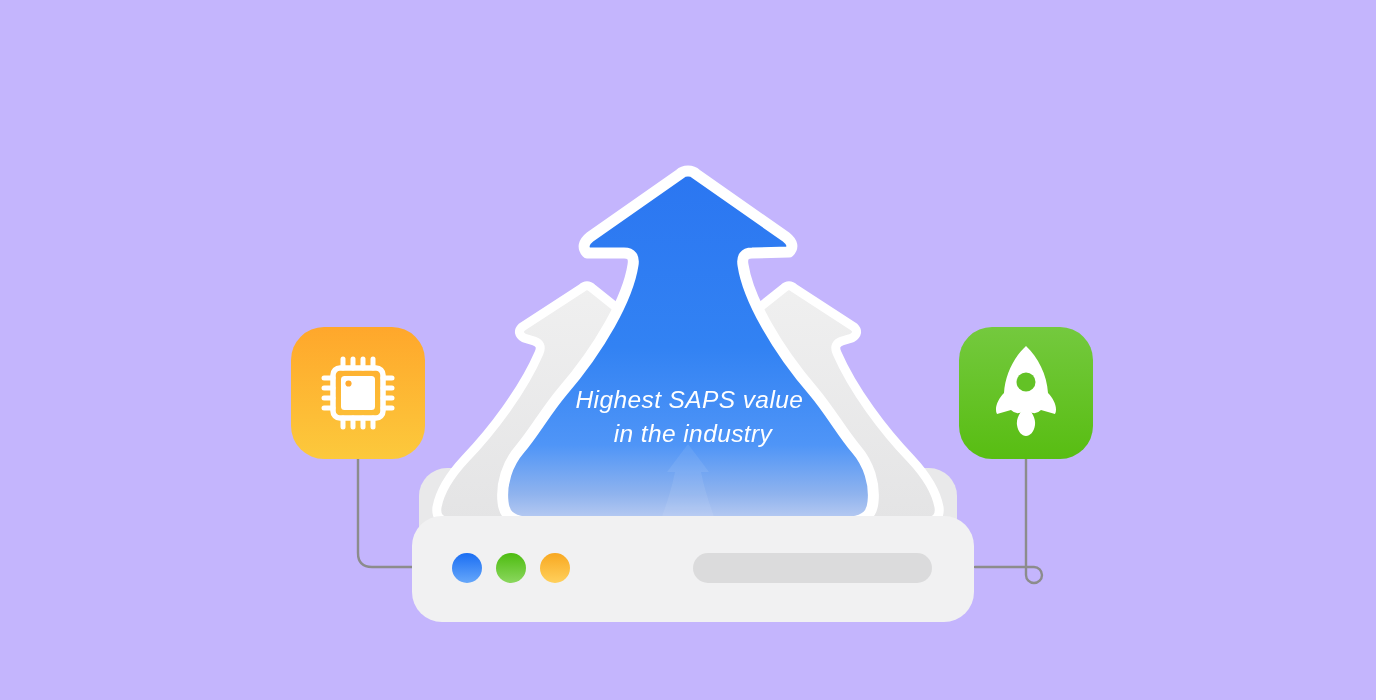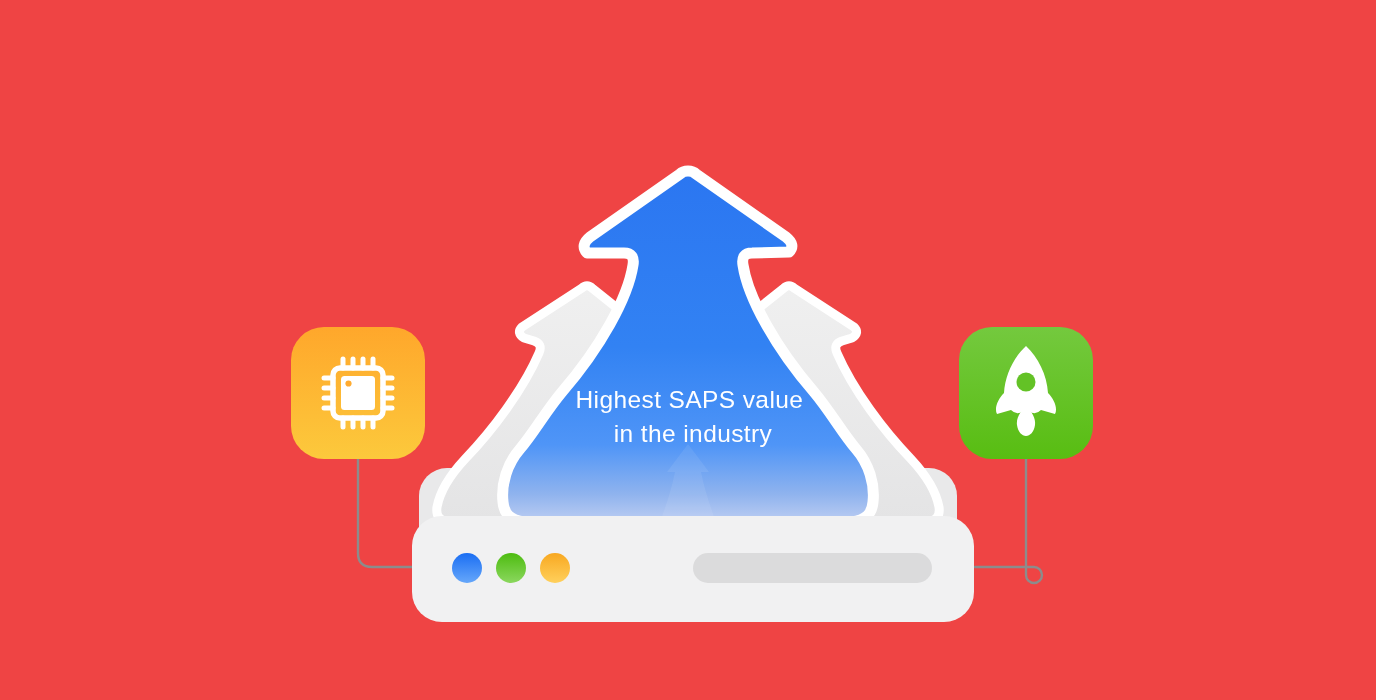--- a/index.html
+++ b/index.html
@@ -7,21 +7,22 @@
     padding: 0;
     background: #000000;
     width: 1376px;
     height: 700px;
     overflow: hidden;
   }
   .stage {
     position: relative;
     width: 1376px;
     height: 700px;
-    background: #ef4444;
+    background: #c4b5fd;
+    font-style: italic;
   }
   svg {
     display: block;
   }
   .arrow-label-text {
     font-family: "Liberation Sans", "DejaVu Sans", sans-serif;
     font-size: 24.5px;
     font-weight: 400;
     letter-spacing: 0.4px;
     fill: #ffffff;

